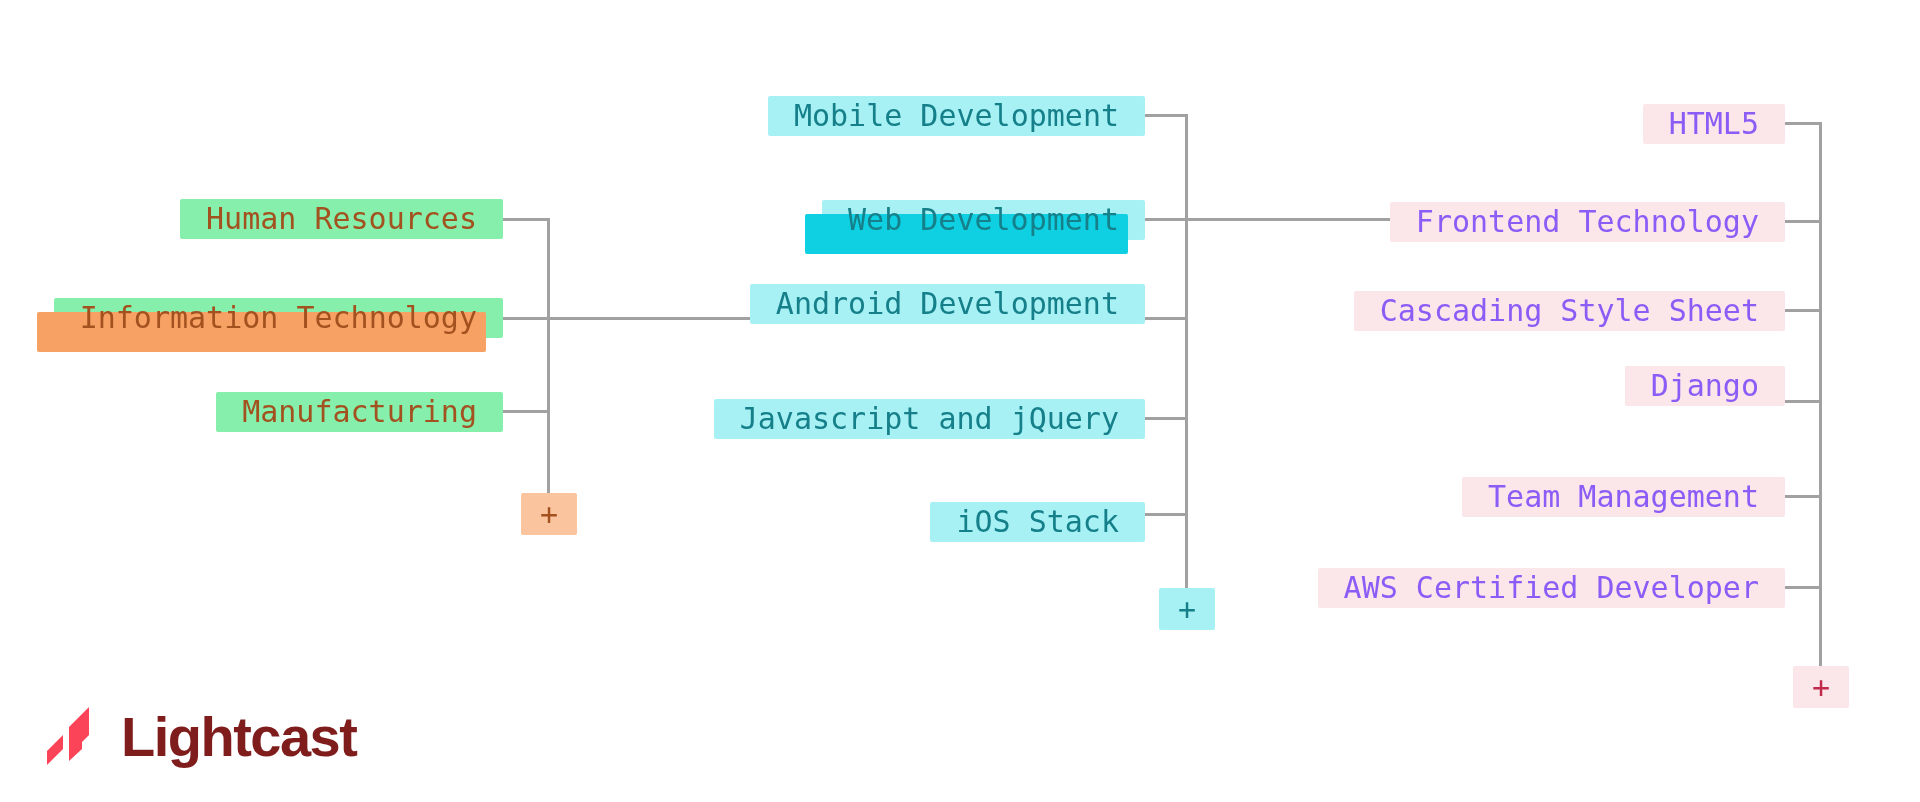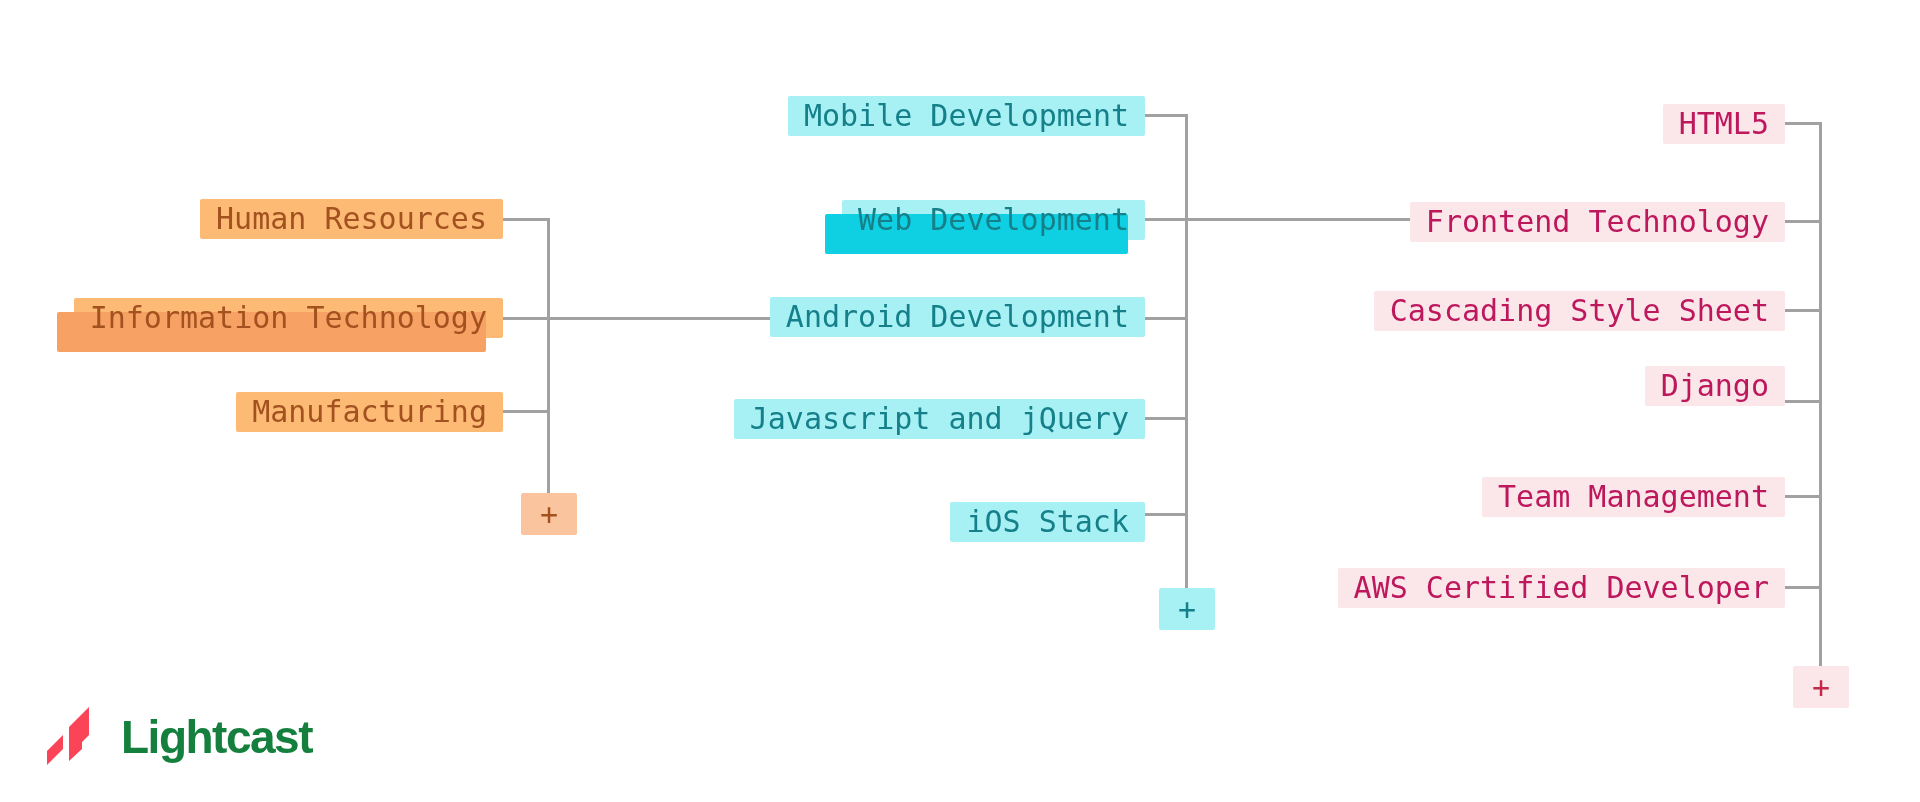--- a/index.html
+++ b/index.html
@@ -1,35 +1,35 @@
 <!DOCTYPE html>
 <html><head>
 <meta charset="utf-8">
 <style>
   html,body{margin:0;padding:0;background:#ffffff;}
   #canvas{position:relative;width:1920px;height:802px;background:#ffffff;overflow:hidden;
           font-family:"DejaVu Sans Mono","Liberation Mono",monospace;}
 
   
   .node{position:absolute;box-sizing:border-box;height:40px;line-height:40px;
-        padding:0 16px;font-size:30px;white-space:pre;z-index:2;border-radius:2px;}
-  .col-o{background:#fdba74;color:#A2511F;--sh:#F8A164;}
+        padding:0 26px;font-size:30px;white-space:pre;z-index:2;border-radius:2px;}
+  .col-o{background:#86efac;color:#A2511F;--sh:#F8A164;}
   .col-c{background:#A7F1F5;color:#16808A;--sh:#0ED0E2;}
-  .col-p{background:#FBE6EA;color:#be185d;--sh:#F6B9C6;}
+  .col-p{background:#FBE6EA;color:#8b5cf6;--sh:#F6B9C6;}
   .selected::after{content:"";position:absolute;left:-17px;top:14px;width:100%;height:100%;
         background:var(--sh);z-index:-1;border-radius:2px;}
 
   
   .col-o{right:1417px;}
   .col-c{right:775px;}
   .col-p{right:135px;}
 
   
   #n-hr{top:199px;}      #n-it{top:298px;}     #n-mf{top:392px;}
-  #n-mobile{top:96px;}   #n-web{top:200px;}    #n-android{top:297px;}
+  #n-mobile{top:96px;}   #n-web{top:200px;}    #n-android{top:284px;}
   #n-js{top:399px;}      #n-ios{top:495px;margin-top:7px;}
   #n-html5{top:104px;}   #n-fe{top:202px;}     #n-css{top:291px;}
   #n-django{top:366px;}  #n-tm{top:477px;}     #n-aws{top:568px;}
 
   
   .add{position:absolute;width:56px;height:42px;z-index:2;border:none;border-radius:2px;
        font-family:inherit;font-size:30px;display:flex;align-items:center;justify-content:center;
        cursor:pointer;padding:0;}
   #add-o{left:521px;top:493px;background:#FAC59E;color:#A2511F;}
   #add-c{left:1159px;top:588px;background:#A7F1F5;color:#16808A;}
@@ -54,21 +54,21 @@
   #l-p-fe{left:1785px;top:220px;width:37px;height:3px;}
   #l-p-css{left:1785px;top:309px;width:37px;height:3px;}
   #l-p-django{left:1785px;top:400px;width:37px;height:3px;}
   #l-p-tm{left:1785px;top:495px;width:37px;height:3px;}
   #l-p-aws{left:1785px;top:586px;width:37px;height:3px;}
 
   
   #logo{position:absolute;left:45px;top:703px;display:flex;align-items:center;gap:14px;z-index:2;}
   #logo svg{display:block;}
   #logo .wordmark{font-family:"Liberation Sans","DejaVu Sans",sans-serif;font-weight:bold;
-       font-size:46px;letter-spacing:-1.5px;color:#15803d;line-height:68px;}
+       font-size:56px;letter-spacing:-1.5px;color:#7f1d1d;line-height:68px;}
 </style>
 </head>
 <body>
 
 <div id="canvas">
 
   <div class="line" id="l-o-spine"></div>
   <div class="line" id="l-o-hr"></div>
   <div class="line" id="l-o-it"></div>
   <div class="line" id="l-o-mf"></div>

